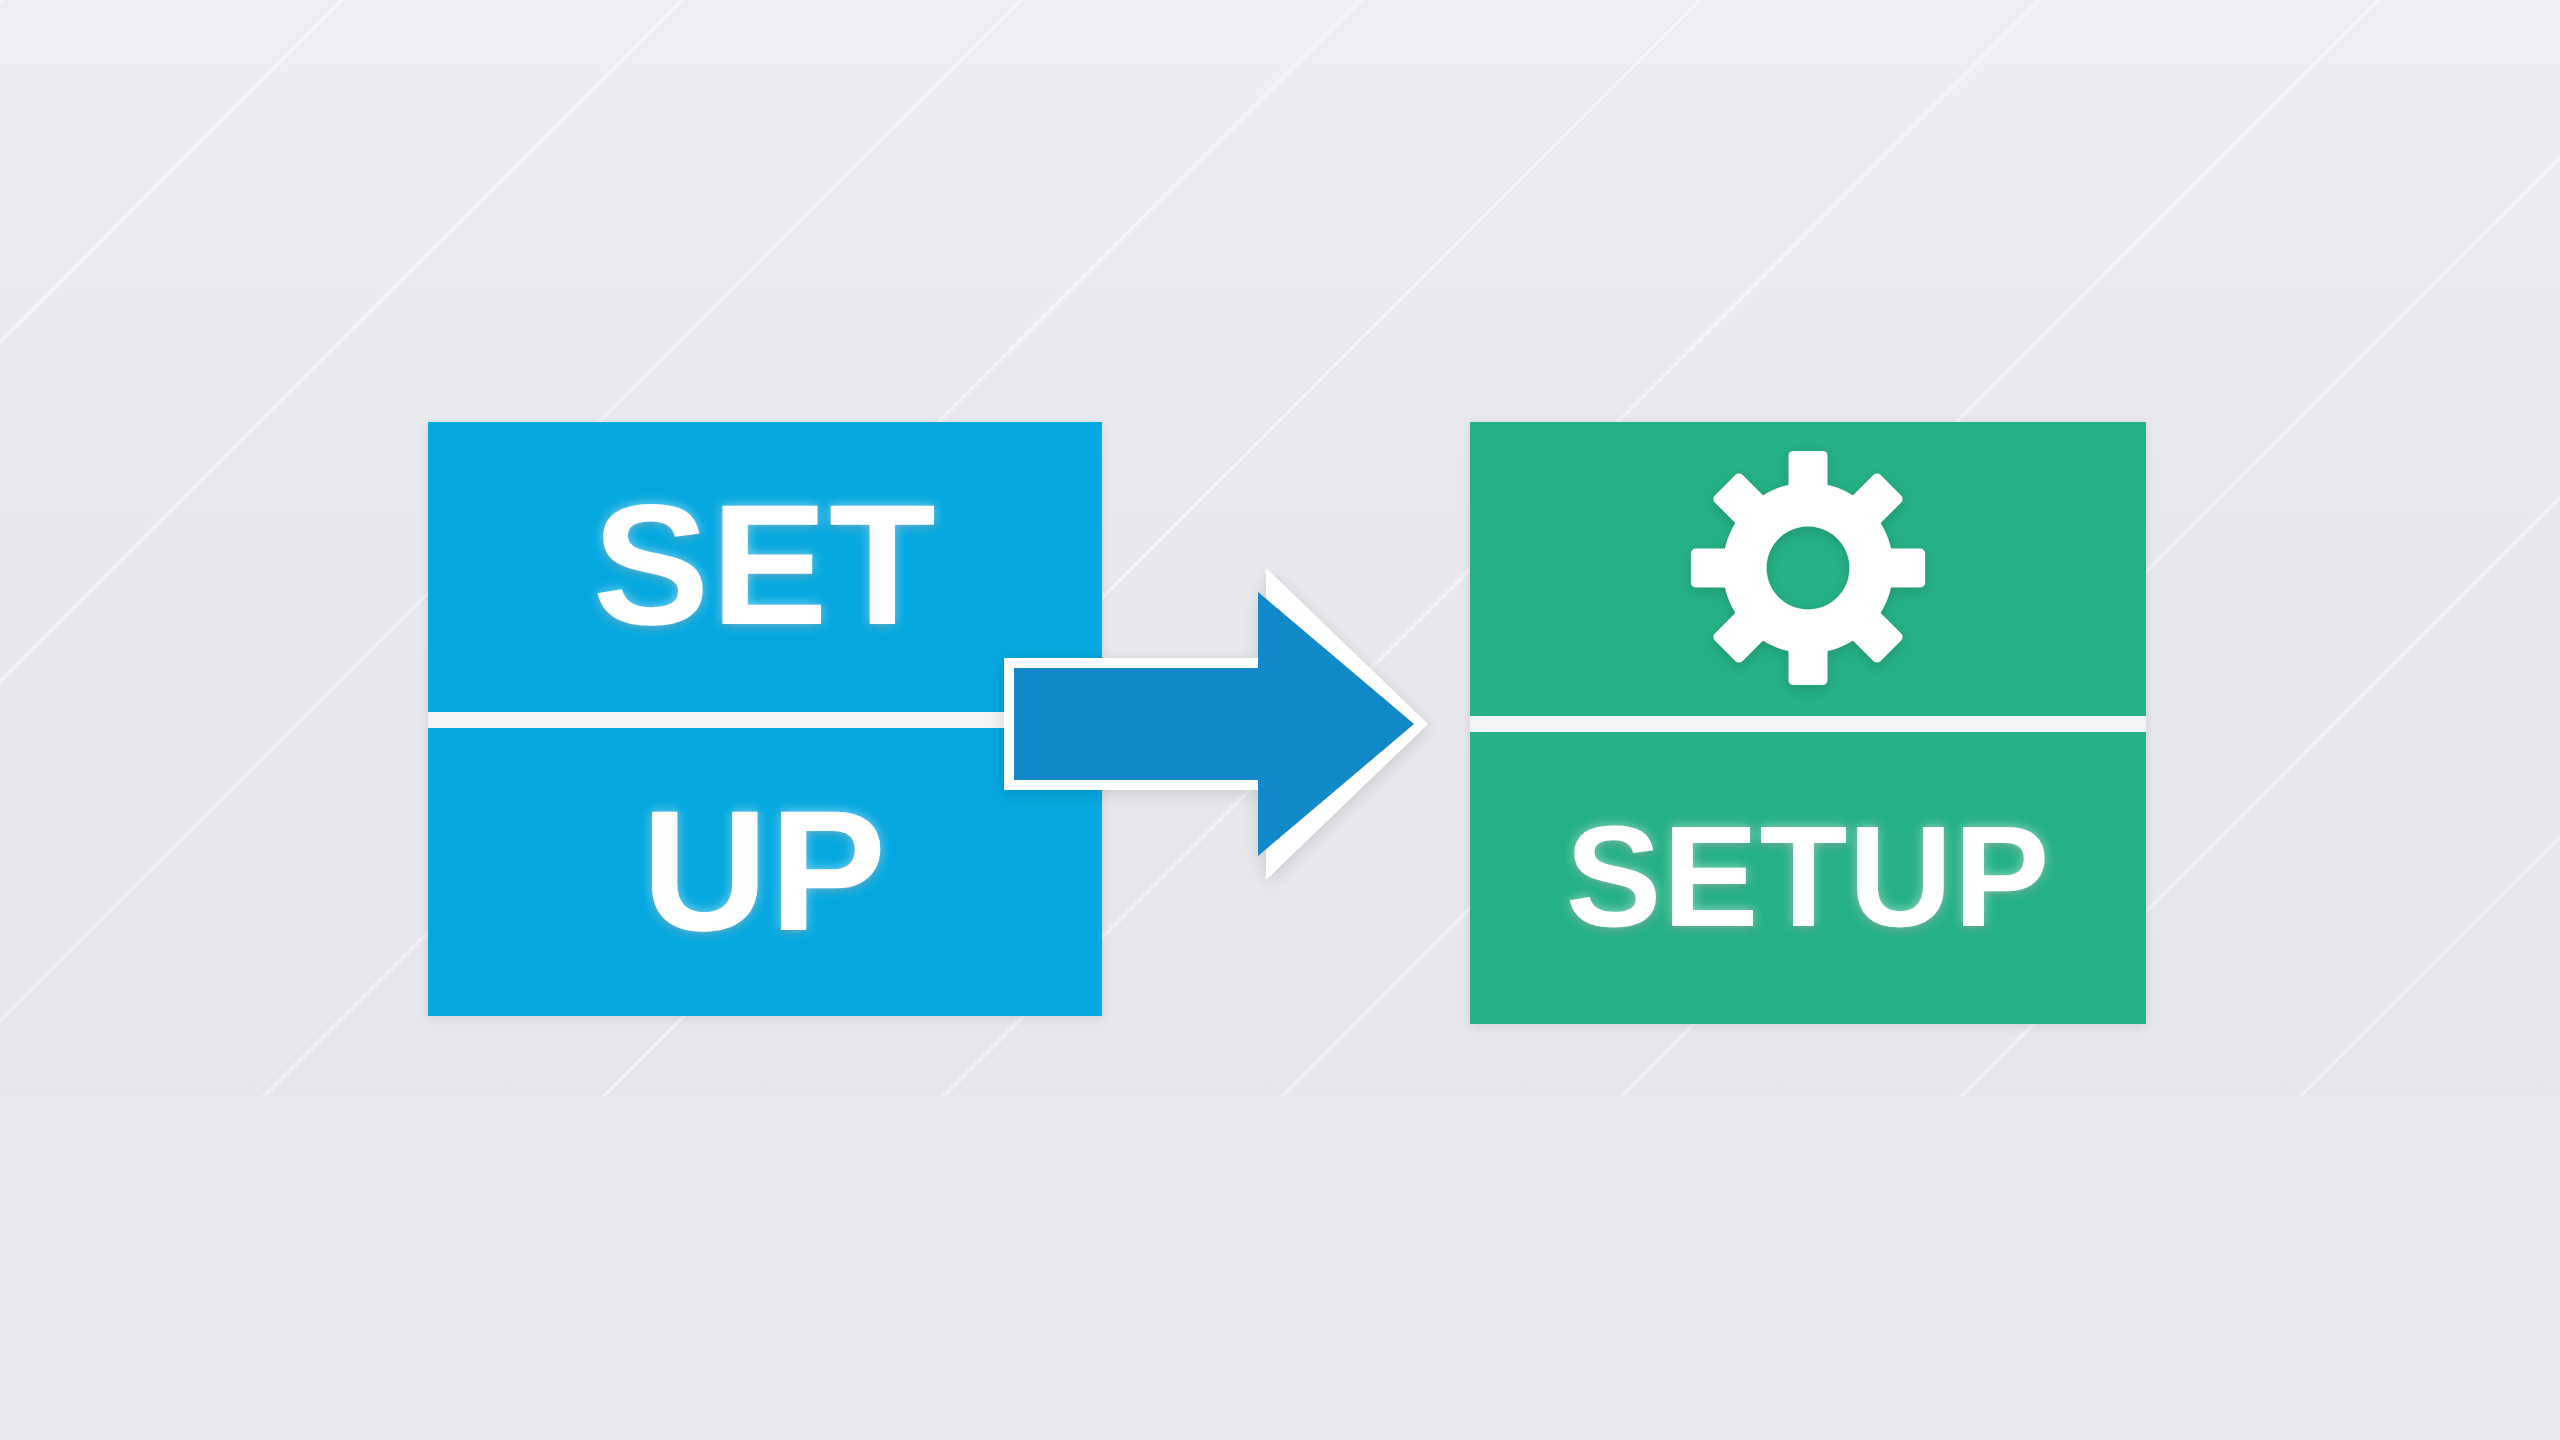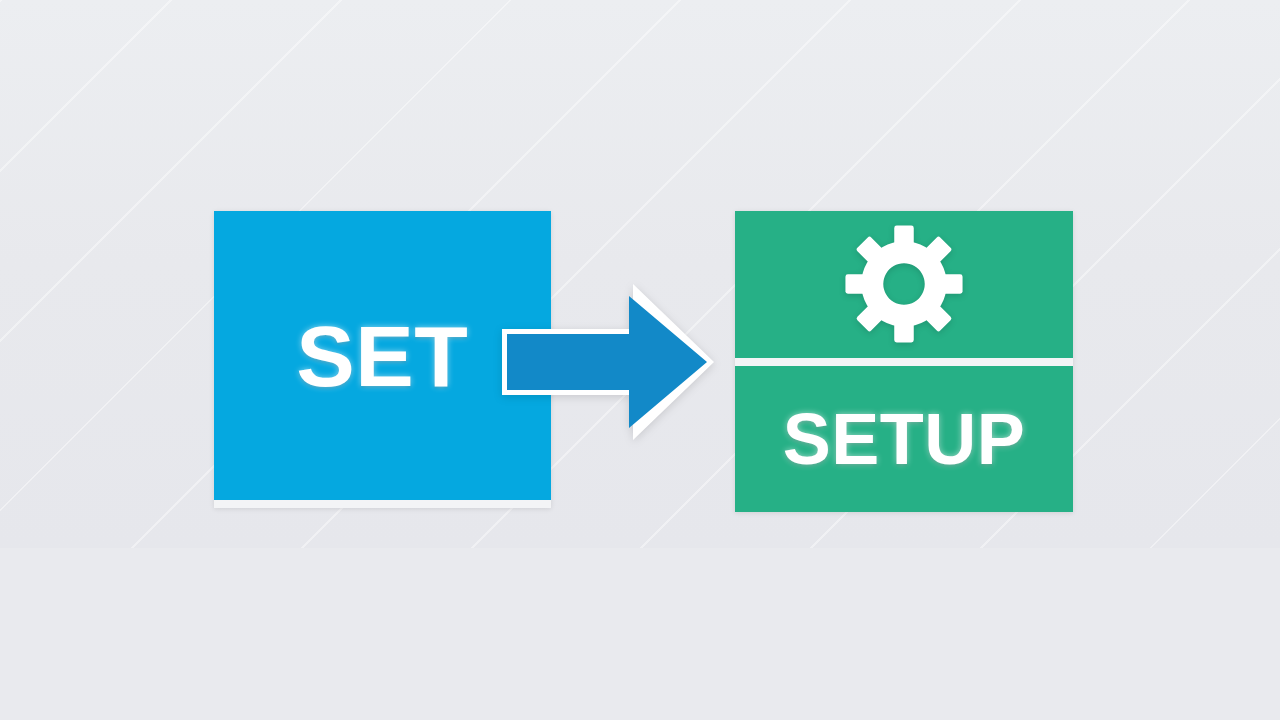--- a/index.html
+++ b/index.html
@@ -105,20 +105,23 @@
 </head>
 <body>
 
 <div id="stage">
 
   <div class="panel" id="panel-source">
     <div class="half">
       <span class="word word-set">SET</span>
     </div>
     <div class="divider"></div>
+    <div class="half">
+      <span class="word word-up">UP</span>
+    </div>
   </div>
 
   <div id="arrow">
     <svg viewBox="0 0 220 164" xmlns="http://www.w3.org/2000/svg">
 
       <polygon points="4,49 135,49 135,4 216,82 135,160 135,115 4,115" fill="#ffffff"></polygon>
       <polygon points="9,54 131,54 131,16 209,82 131,148 131,110 9,110" fill="#1289c8"></polygon>
     </svg>
   </div>
 

